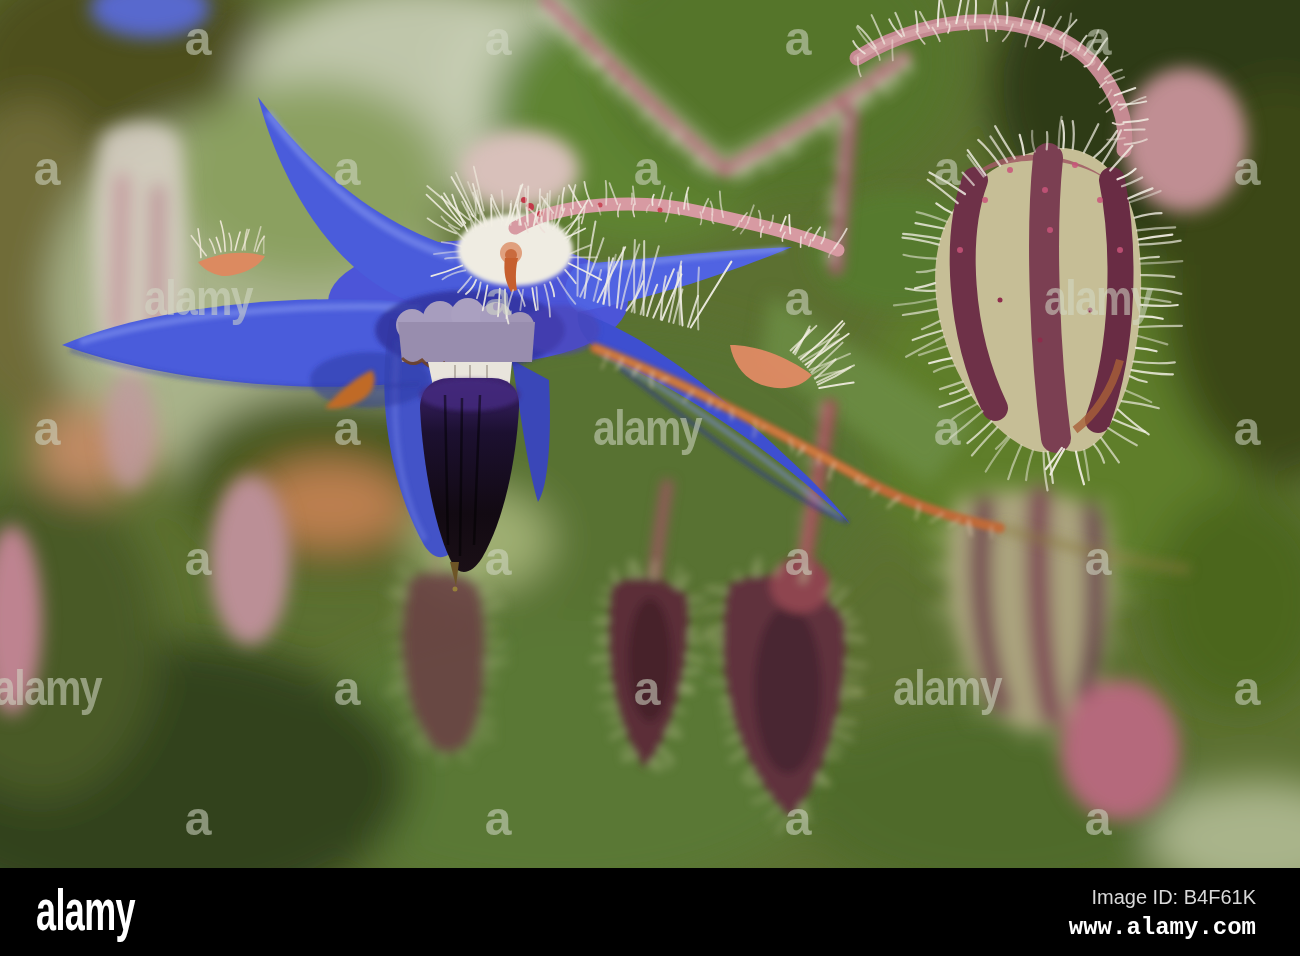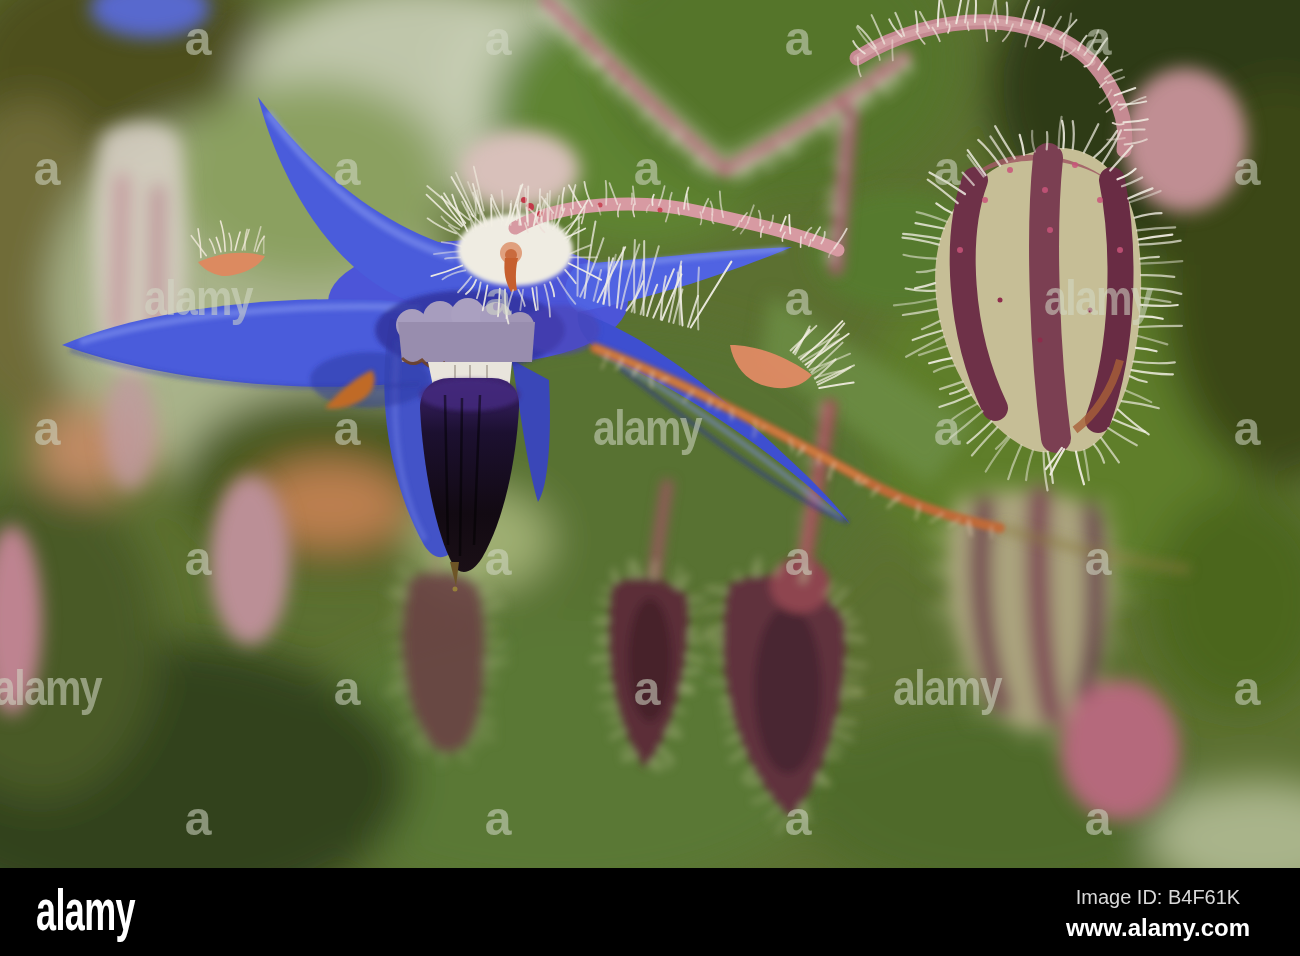--- a/index.html
+++ b/index.html
@@ -9,23 +9,23 @@
   svg{display:block;}
   .guide{fill:none;stroke:none;}
   .wm{ text-anchor:middle;dominant-baseline:central;
        font-family:"Liberation Sans",sans-serif;font-weight:700;}
   .wm-tile{font-size:48px;}
   .wm-brand{font-size:50px;letter-spacing:-2px;}
   .footer{position:absolute;left:0;top:868px;width:1300px;height:88px;background:#000;}
   .footer .logo{position:absolute;left:36px;top:8px;color:#fff;font-weight:700;
       font-size:58px;letter-spacing:-1px;transform:scaleX(.62);transform-origin:left top;
       font-family:"Liberation Sans",sans-serif;}
-  .footer .meta{position:absolute;right:50px;top:18px;text-align:center;color:#ddd;}
+  .footer .meta{position:absolute;right:44px;top:18px;text-align:right;color:#ddd;}
   .footer .image-id{font-size:20px;color:#d9d9d9;line-height:1.15;}
-  .footer .site{font-size:24px;font-weight:700;color:#fff;margin-top:6px;line-height:1.1;}
+  .footer .site{font-size:24px;font-weight:700;color:#fff;margin-top:6px;line-height:1.1;font-family:Liberation Mono, monospace;}
 </style>
 </head>
 <body>
 
 <div class="stage">
   <div class="photo-wrap">
   <svg width="1300" height="868" viewBox="0 0 1300 868">
     <defs>
       <filter id="f2" x="-40%" y="-40%" width="180%" height="180%">
             <feGaussianBlur stdDeviation="2"></feGaussianBlur>

